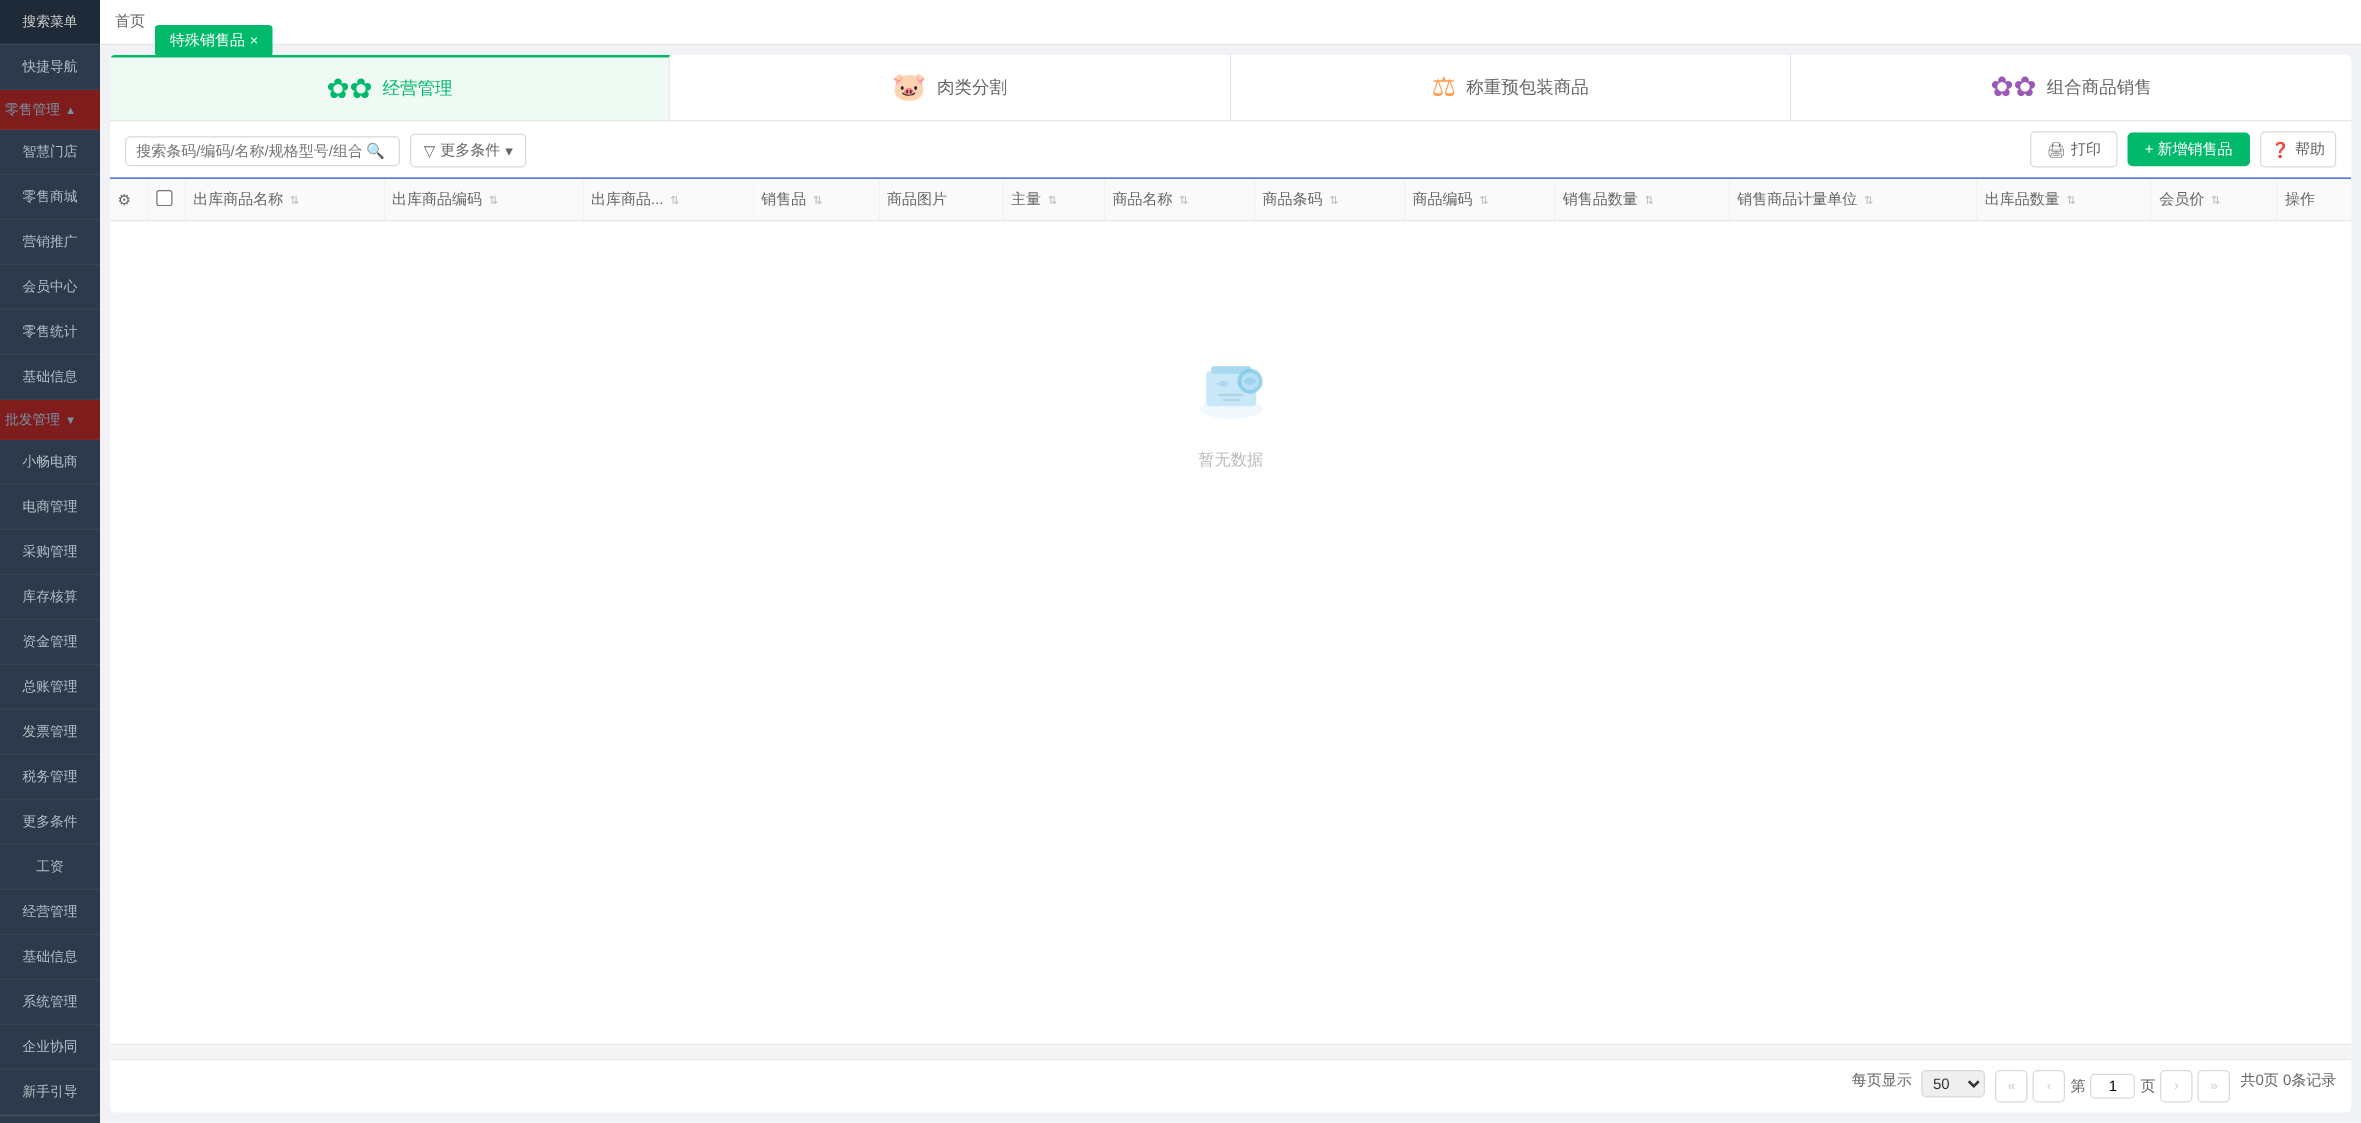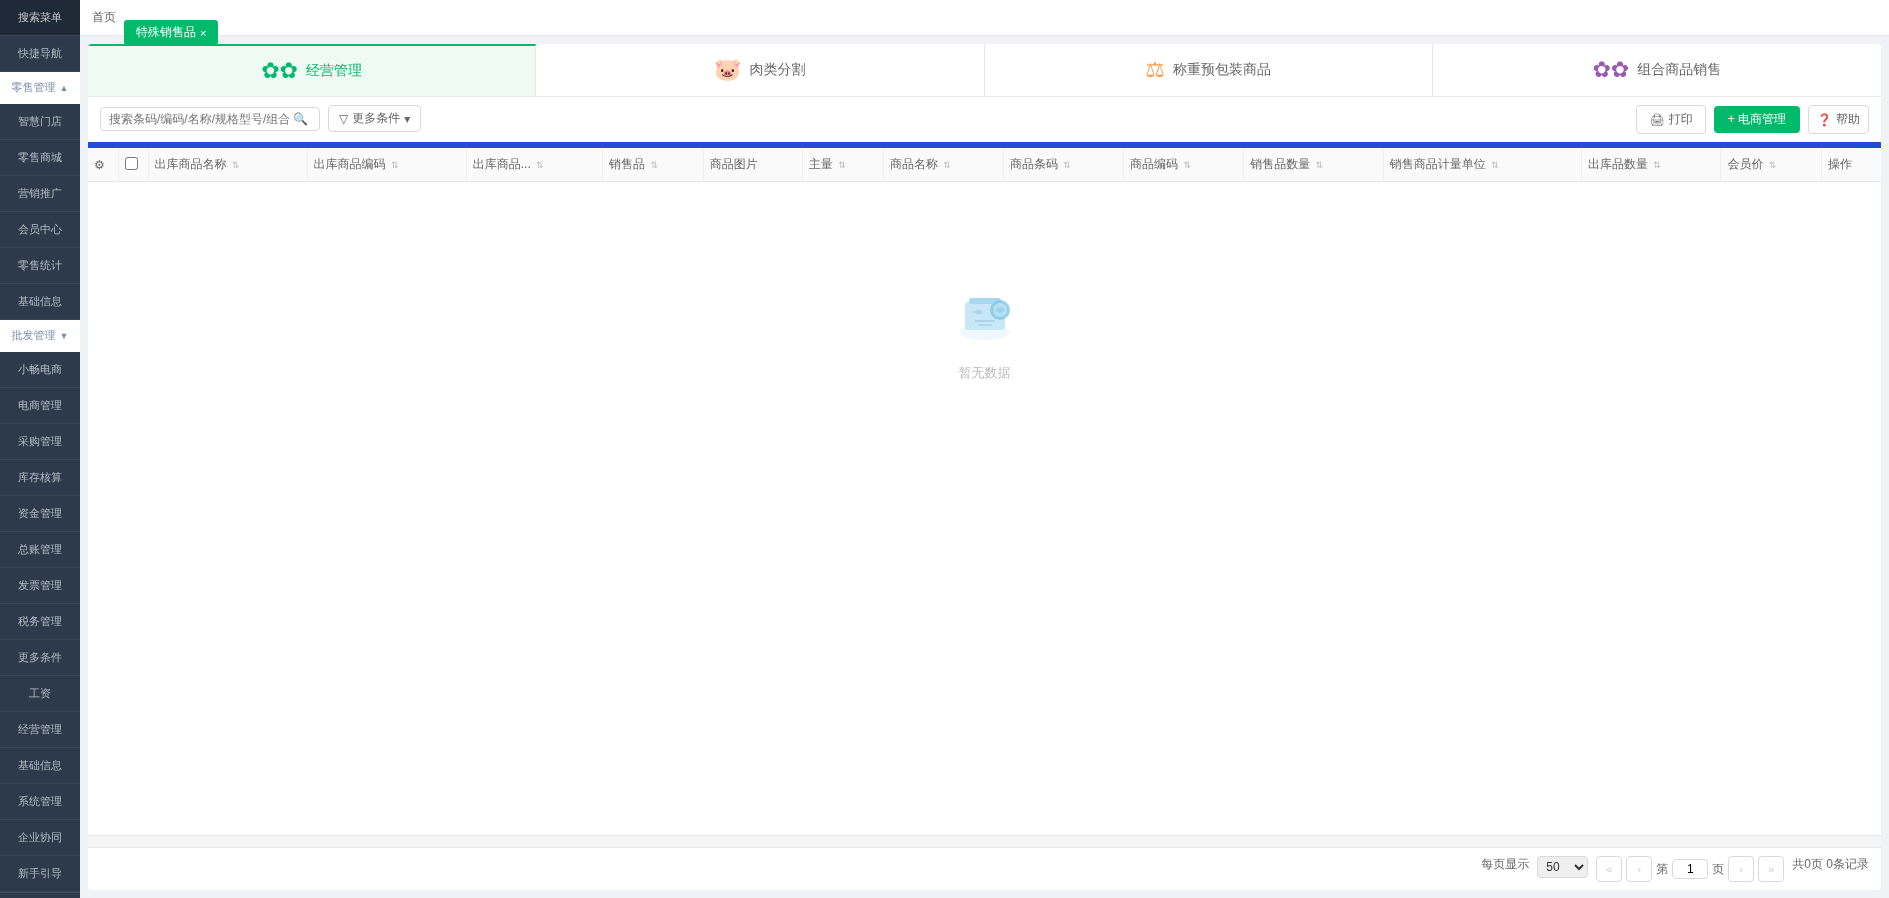--- a/index.html
+++ b/index.html
@@ -39,25 +39,24 @@
       display: flex;
       flex-direction: column;
       align-items: center;
       gap: 2px;
     }
     .sidebar-section-header {
       padding: 8px 4px;
       text-align: center;
       font-size: 11px;
       color: #7a8fa6;
-      background: #ffffff;
+      background: #7f1d1d;
       border-bottom: 1px solid rgba(255,255,255,0.05);
       display: flex;
       align-items: center;
-      justify-content: center;
       gap: 4px;
       cursor: pointer;
     }
     .arrow-icon { font-size: 9px; }
     .gear-bottom {
       margin-top: auto;
       padding: 10px 4px;
       text-align: center;
       color: #b0bec5;
       cursor: pointer;
@@ -142,24 +141,24 @@
       color: #00b96b;
     }
     .cat-tab .tab-icon {
       font-size: 22px;
     }
     .cat-tab-label { font-size: 14px; font-weight: 500; }
 
     
     .toolbar {
       display: flex;
-      align-items: flex-start;
+      align-items: flex-end;
       justify-content: space-between;
       padding: 8px 12px;
-      border-bottom: 6px solid #1d4ed8;
+      border-bottom: 1px solid #1d4ed8;
       flex-shrink: 0;
     }
     .toolbar-left {
       display: flex;
       align-items: center;
       gap: 8px;
     }
     .search-box {
       display: flex;
       align-items: center;
@@ -475,21 +474,21 @@
           <span>更多条件</span>
           <span>▾</span>
         </button>
       </div>
       <div class="toolbar-right">
         <button class="print-btn">
           <span>🖨</span>
           <span>打印</span>
         </button>
         <button class="add-btn">
-          <span>+ 电商管理</span>
+          <span>+ 新增销售品</span>
         </button>
         <button class="help-btn">
           <span>❓</span>
           <span>帮助</span>
         </button>
       </div>
     </div>
 
     <div class="table-container">
       <table class="data-table">

